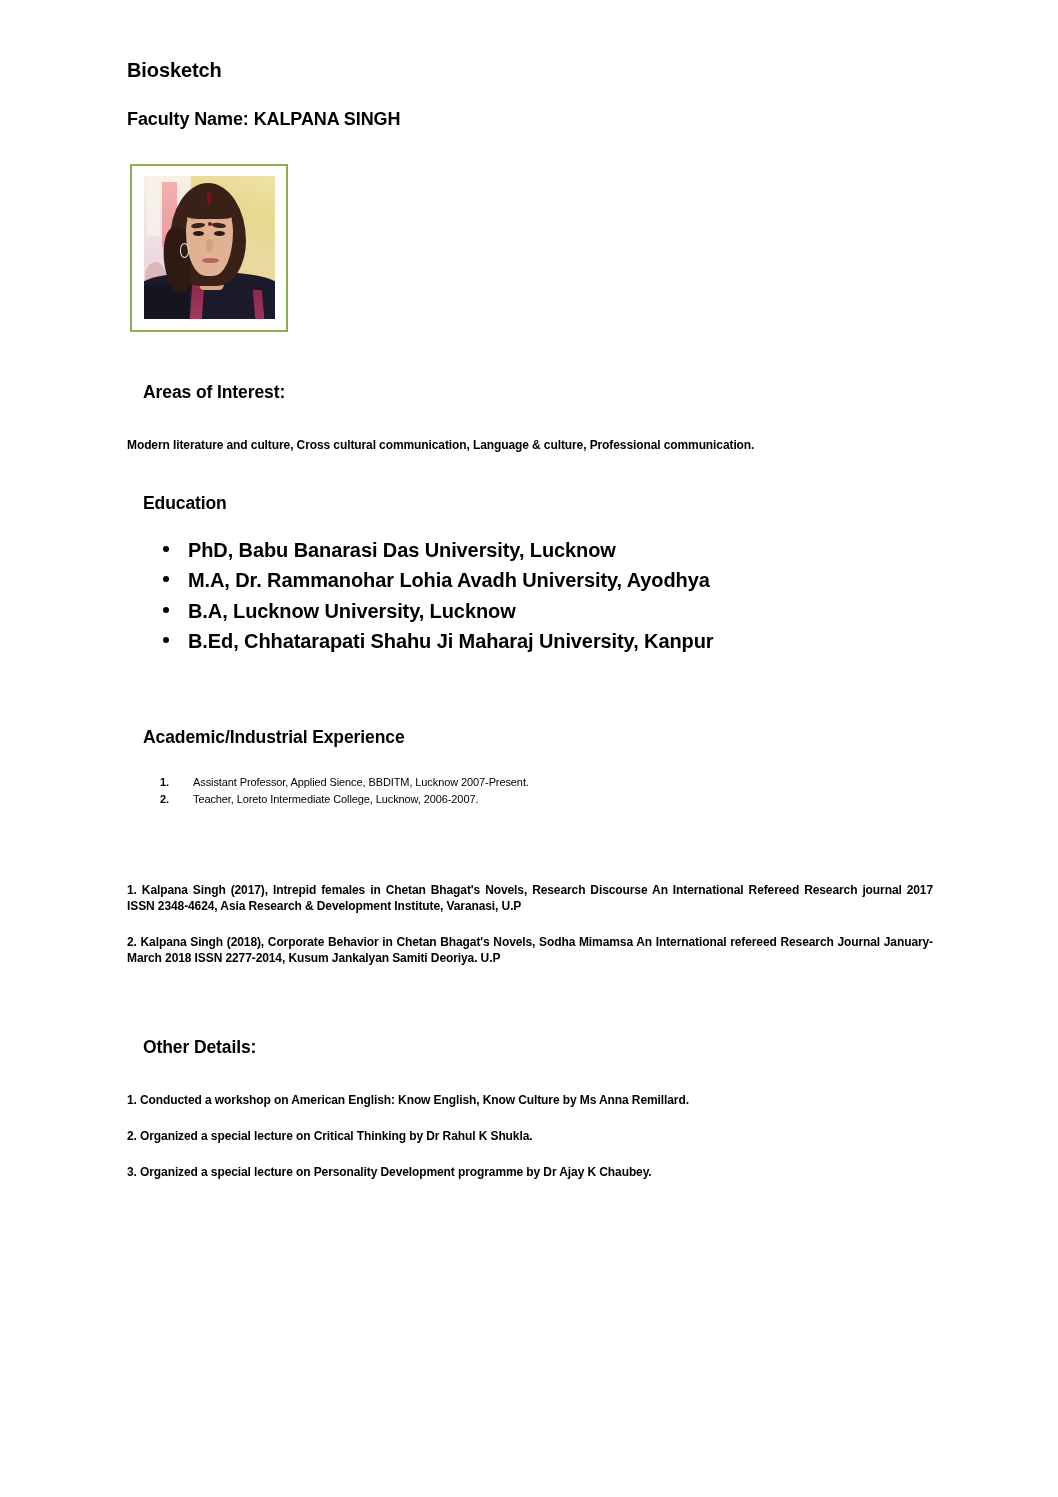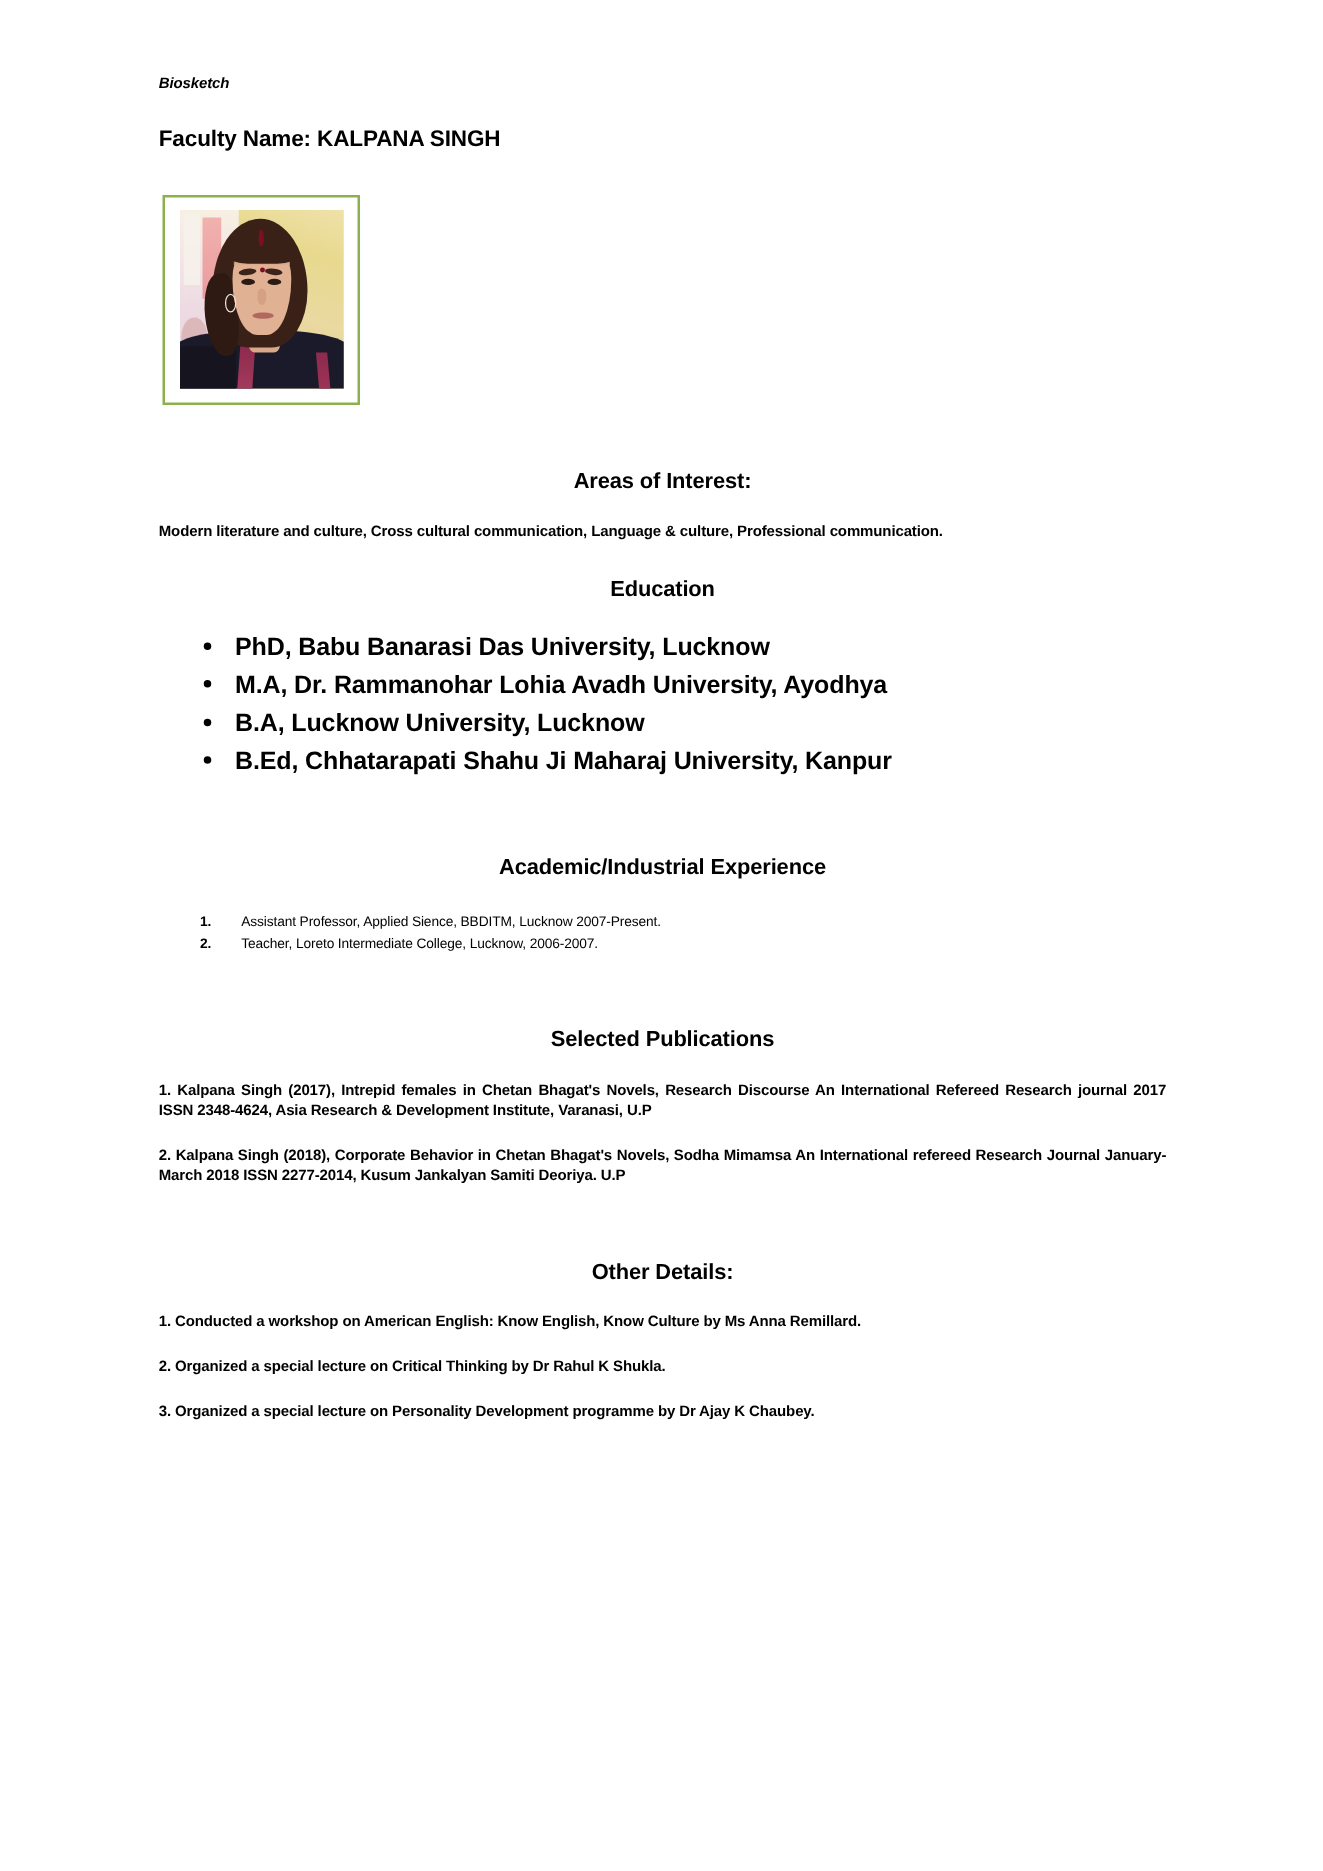--- a/index.html
+++ b/index.html
@@ -26,26 +26,25 @@
   }
 
   .content {
     position: absolute;
     left: 127px;
     top: 60px;
     width: 806px;       
   }
 
   .line-title {
-    font-size: 12px;
+    font-size: 20px;
     font-weight: bold;
     line-height: 1.0;
     letter-spacing: -0.1px;
     margin: 0 0 30px 0;
-    font-style: italic;
   }
 
   .faculty-name {
     font-size: 18px;
     font-weight: bold;
     line-height: 1.0;
     letter-spacing: -0.1px;
     margin: 0 0 36px 0;
   }
 
@@ -179,22 +178,21 @@
     position: absolute; left: 1%; bottom: 18%; width: 16%; height: 22%;
     background: #cf9d9b; border-radius: 50% 50% 40% 40%; opacity:.55;
   }
 
   
   h2.sec {
     font-size: 17.5px;
     font-weight: bold;
     line-height: 1.0;
     letter-spacing: -0.1px;
-    margin: 4px;
-    text-align: center;
+    margin: 16px;
   }
   p.body {
     font-size: 12px;
     font-weight: bold;
     line-height: 1.33;
     letter-spacing: -0.1px;
     text-align: justify;
     margin: 0;
   }
   p.body .reg { font-weight: bold; }
@@ -305,21 +303,20 @@
     <div class="gap-xl"></div>
 
     <h2 class="sec">Academic/Industrial Experience</h2>
     <ol class="exp">
       <li>Assistant Professor, Applied Sience, BBDITM, Lucknow 2007-Present.</li>
       <li>Teacher, Loreto Intermediate College, Lucknow, 2006-2007.</li>
     </ol>
 
     <div class="gap-xl"></div>
 
-    <h2 class="sec">Selected Publications</h2>
     <div class="gap-sm"></div>
     <p class="body">1. Kalpana Singh (2017), Intrepid females in Chetan Bhagat's Novels, Research Discourse An International Refereed Research journal 2017 ISSN 2348-4624, Asia Research &amp; Development Institute, Varanasi, U.P</p>
     <div class="gap-sm"></div>
     <p class="body">2. Kalpana Singh (2018), Corporate Behavior in Chetan Bhagat's Novels, Sodha Mimamsa An International refereed Research Journal January-March 2018 ISSN 2277-2014, Kusum Jankalyan Samiti Deoriya. U.P</p>
 
     <div class="gap-xl"></div>
 
     <h2 class="sec">Other Details:</h2>
     <div class="gap-sm"></div>
     <p class="body"><span>1. Conducted a workshop on </span><span class="reg">American English: Know English, Know Culture</span><span> by Ms Anna Remillard.</span></p>

